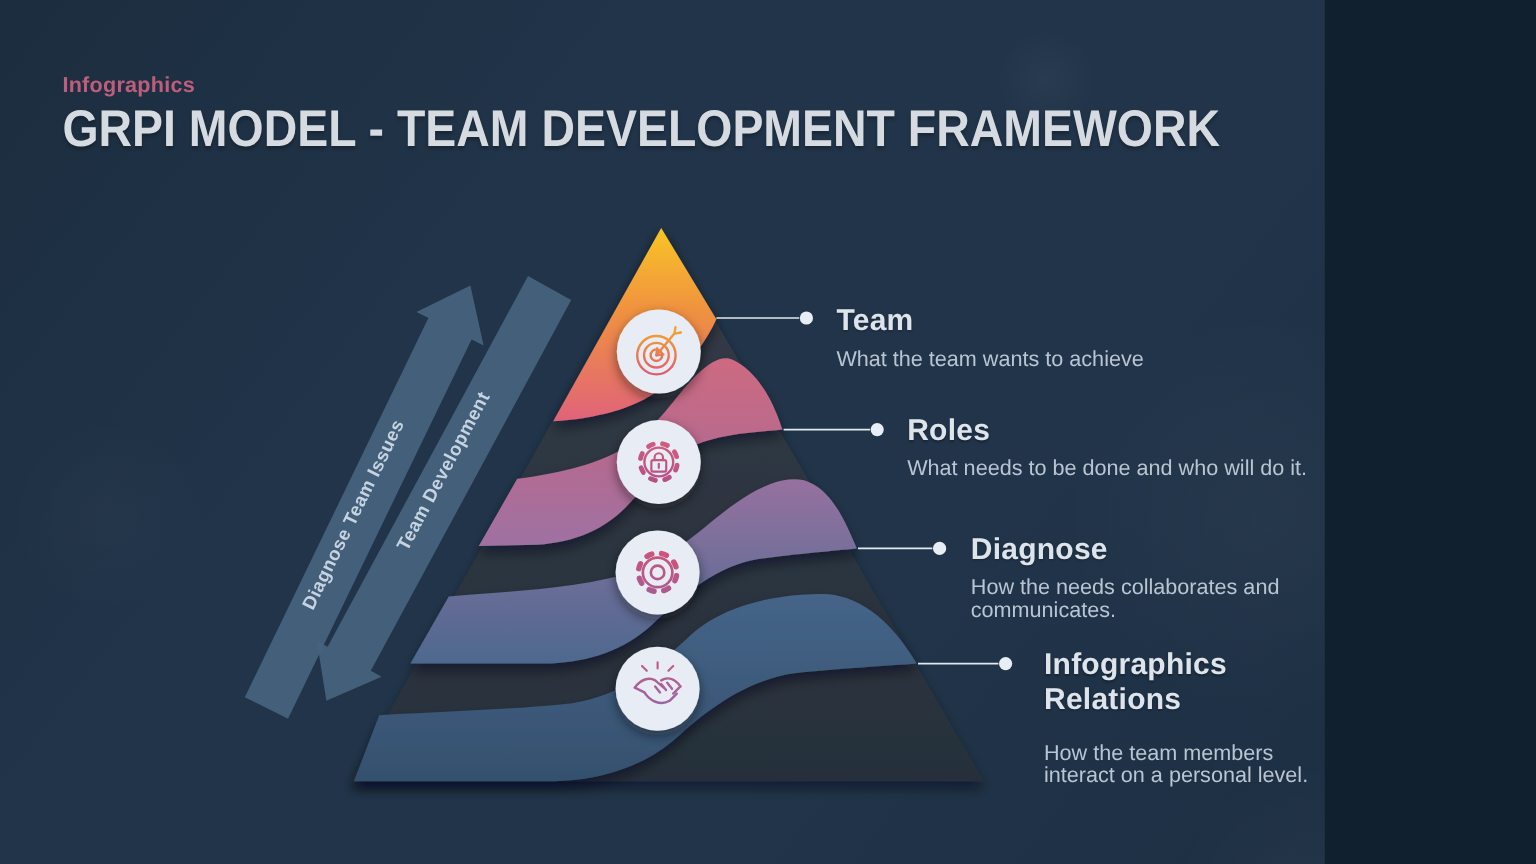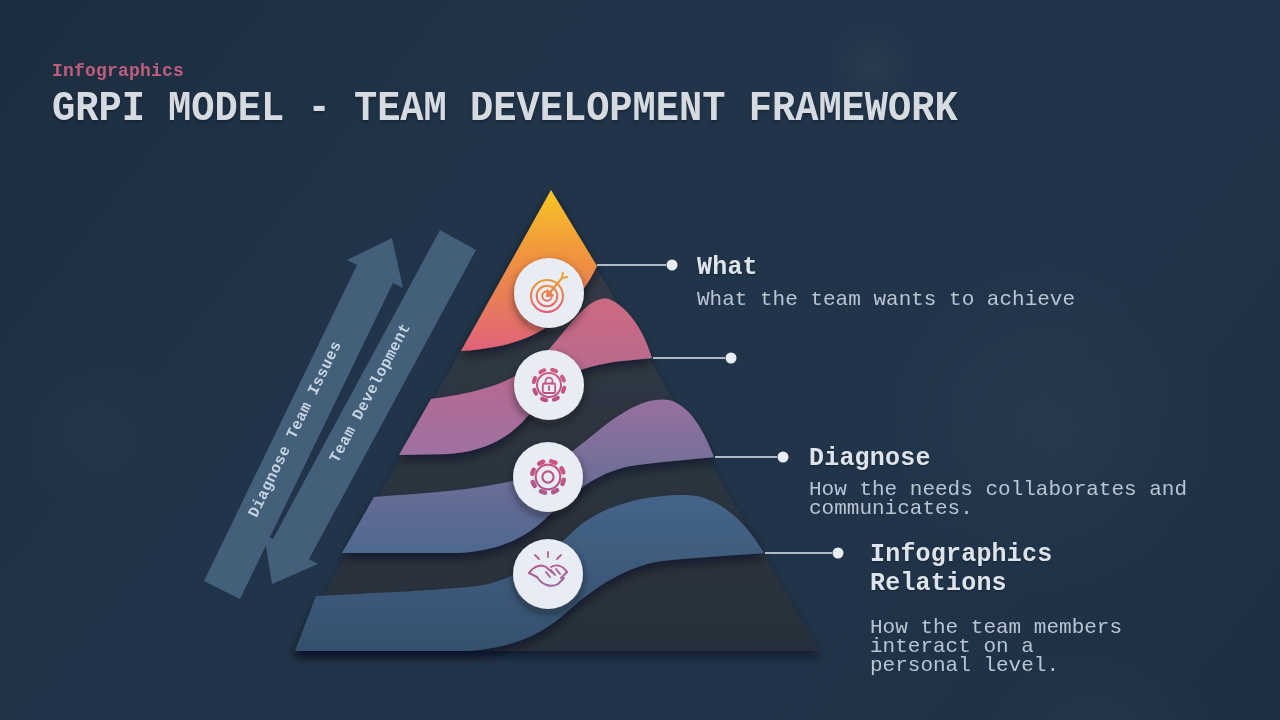--- a/index.html
+++ b/index.html
@@ -1,18 +1,18 @@
 <!DOCTYPE html>
 <html><head>
 <meta charset="utf-8">
 <style>
   html,body{margin:0;padding:0;background:#10202f;}
   .stage{
-    position:relative;width:1280px;height:720px;overflow:hidden;
-    font-family:Liberation Mono, monospace;
+    position:relative;width:1104px;height:720px;overflow:hidden;
+    font-family:Liberation Sans, sans-serif;
     background:
       radial-gradient(circle 60px at 872px 66px, rgba(255,255,255,0.035), rgba(255,255,255,0) 70%),
       radial-gradient(circle 240px at 1055px 430px, rgba(255,255,255,0.030), rgba(255,255,255,0) 72%),
       radial-gradient(circle 180px at 1100px 760px, rgba(255,255,255,0.035), rgba(255,255,255,0) 70%),
       radial-gradient(circle 120px at 90px 430px, rgba(255,255,255,0.02), rgba(255,255,255,0) 70%),
       linear-gradient(128deg,#1c2d3f 0%,#213449 34%,#213449 68%,#1d2f43 100%);
   }
   .eyebrow{
     position:absolute;left:52px;top:61px;font-size:18px;font-weight:bold;
     color:#bf5e7c;letter-spacing:.2px;
@@ -22,21 +22,21 @@
     color:#d6dbe1;white-space:nowrap;transform:scaleX(.9);transform-origin:left center;
     letter-spacing:0;text-shadow:0 2px 3px rgba(0,0,0,.25);
   }
   svg.scene{position:absolute;left:0;top:0;}
   .level{position:absolute;}
   .level h2{
     margin:0;font-size:25px;font-weight:bold;color:#dde4ec;letter-spacing:.2px;
     text-shadow:0 1px 2px rgba(0,0,0,.3);
   }
   .level p{
-    margin:0;font-size:21px;line-height:19px;color:#b9c5d2;font-weight:normal;
+    margin:0;font-size:18px;line-height:19px;color:#b9c5d2;font-weight:normal;
   }
   .lv-goals{left:697px;top:253px;}  .lv-goals p{margin-top:8px;}
   .lv-roles{left:756px;top:345px;}  .lv-roles p{margin-top:7px;}
   .lv-processes{left:809px;top:444px;} .lv-processes p{margin-top:7px;}
   .lv-inter{left:870px;top:540px;width:270px;} .lv-inter p{margin-top:20px;width:255px;}
 </style>
 </head>
 <body>
 
 <div class="stage">
@@ -185,22 +185,26 @@
       <line x1="653" y1="358" x2="725" y2="358"></line>
       <circle cx="731" cy="358" r="5.5" fill="#e8eef5" stroke="none"></circle>
       <line x1="715" y1="457" x2="777" y2="457"></line>
       <circle cx="783" cy="457" r="5.5" fill="#e8eef5" stroke="none"></circle>
       <line x1="765" y1="553" x2="832" y2="553"></line>
       <circle cx="838" cy="553" r="5.5" fill="#e8eef5" stroke="none"></circle>
     </g>
   </svg>
 
   <div class="level lv-goals">
-    <h2>What</h2>
+    <h2>Team</h2>
     <p>What the team wants to achieve</p>
+  </div>
+  <div class="level lv-roles">
+    <h2>Roles</h2>
+    <p>What needs to be done and who will do it.</p>
   </div>
   <div class="level lv-processes">
     <h2>Diagnose</h2>
     <p>How the needs collaborates and communicates.</p>
   </div>
   <div class="level lv-inter">
     <h2>Infographics Relations</h2>
     <p>How the team members interact on a personal level.</p>
   </div>
 

